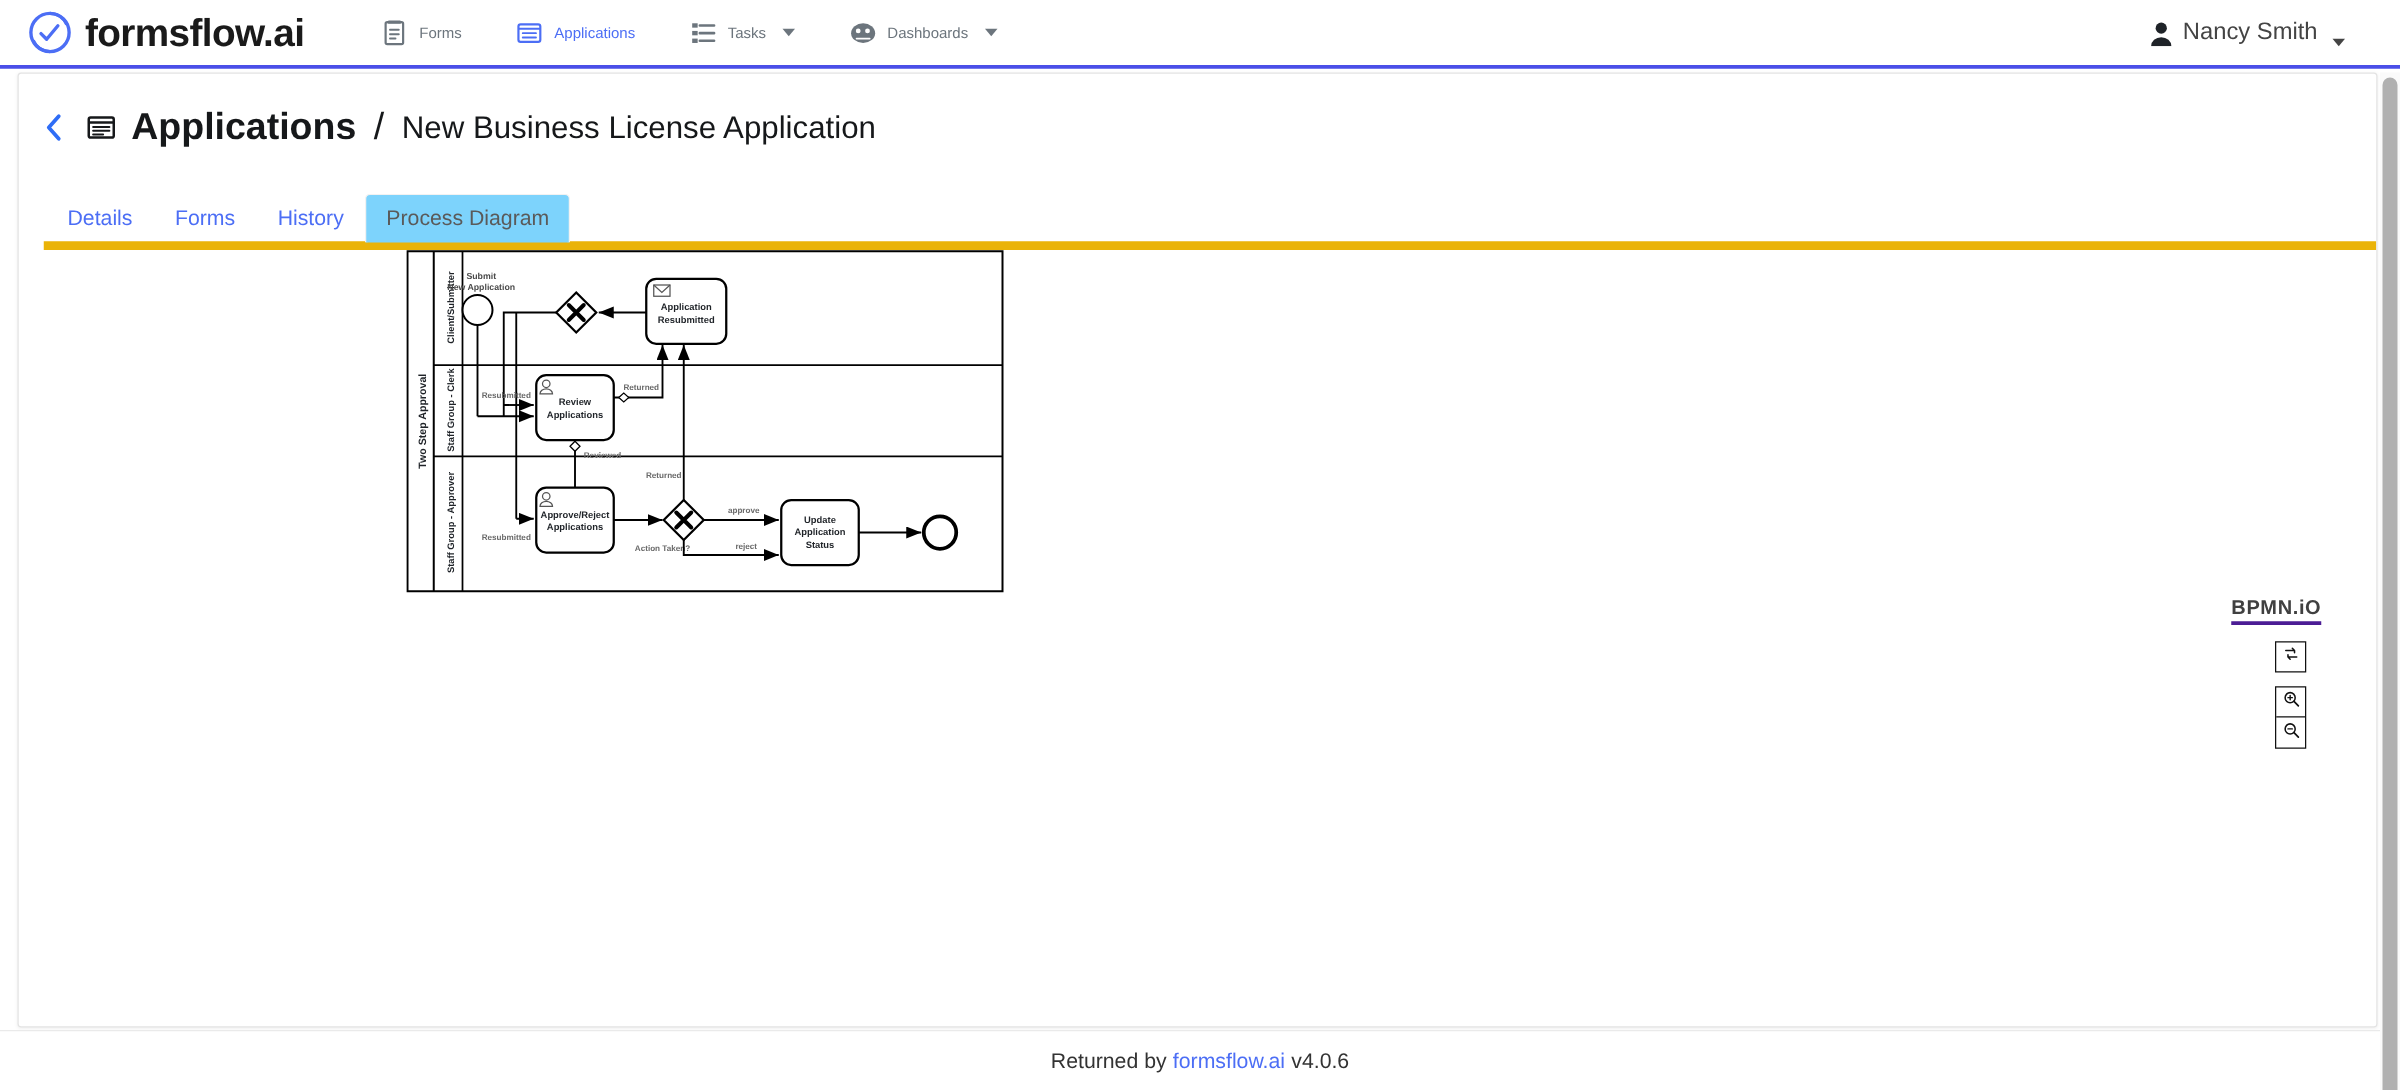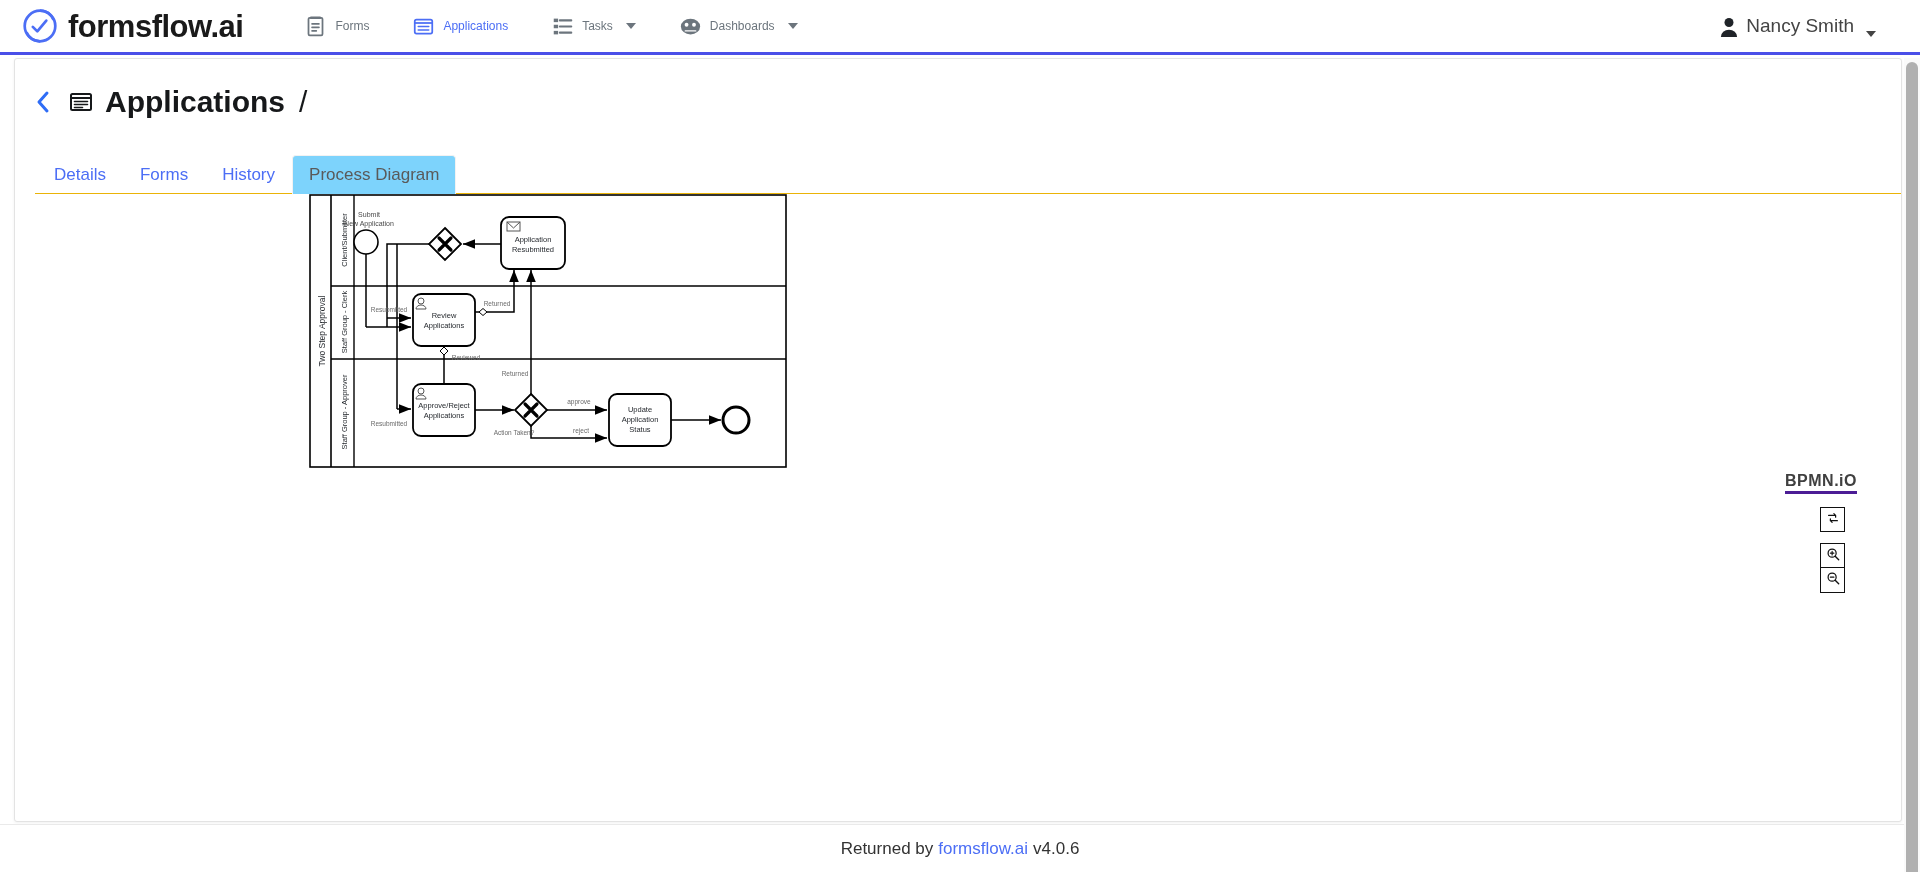--- a/index.html
+++ b/index.html
@@ -78,21 +78,21 @@
   .title-row { display:flex; align-items:center; gap:12px; }
   .title-icon { width:24px; height:24px; flex:0 0 24px; }
   .title-main { font-size:30px; font-weight:700; color:#16181a; }
   .title-sep { font-size:30px; font-weight:400; color:#16181a; margin:0 2px; }
   .title-sub { font-size:25px; font-weight:400; color:#16181a; }
 
   
   .tabs {
     display:flex; align-items:flex-end;
     margin:26px 0 0 20px;
-    border-bottom:1px solid #eab308;
+    border-bottom:7px solid #eab308;
     padding-left:2px;
   }
   .tab {
     font-size:17px;
     padding:9px 16px;
     color:#4c6ef5;
     cursor:pointer;
     border:1px solid transparent;
     border-bottom:none;
     border-radius:4px 4px 0 0;
@@ -108,21 +108,21 @@
 
   
   .canvas {
     position:relative;
     height:620px;
     background:#ffffff;
     overflow:hidden;
   }
   .bpmn-holder {
     position:absolute;
-    left:294px; top:0px;
+    left:310px; top:0px;font-weight:bold;
   }
 
   
   .bpmn-logo {
     position:absolute;
     right:44px; top:278px;
     font-size:16px;
     font-weight:700;
     letter-spacing:0.5px;
     color:#404040;
@@ -271,20 +271,21 @@
     <div class="title-row">
       <span class="title-icon">
         <svg viewBox="0 0 24 24" width="24" height="24">
           <rect x="2" y="4" width="20" height="16" rx="1.5" fill="none" stroke="#16181a" stroke-width="2"></rect>
           <path d="M2 8 h20" stroke="#16181a" stroke-width="2"></path>
           <path d="M5.5 11.5h13M5.5 14.5h13M5.5 17.5h8" stroke="#16181a" stroke-width="1.6" stroke-linecap="round"></path>
         </svg>
       </span>
       <span class="title-main">Applications</span>
       <span class="title-sep">/</span>
+      <span class="title-sub">New Business License Application</span>
     </div>
   </div>
 
   <div class="tabs">
     <div class="tab">Details</div>
     <div class="tab">Forms</div>
     <div class="tab">History</div>
     <div class="tab active">Process Diagram</div>
   </div>
 

